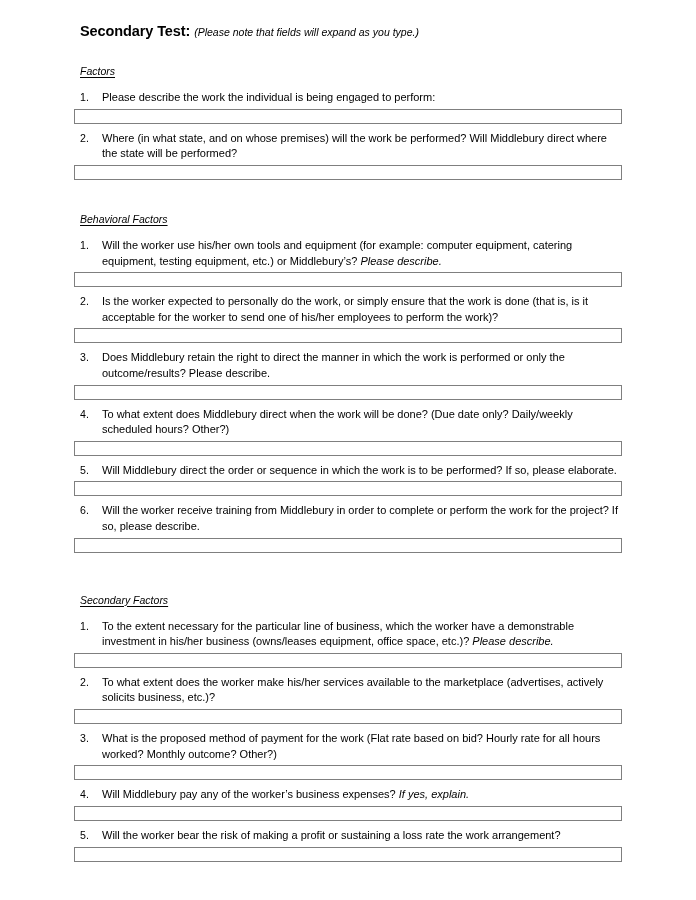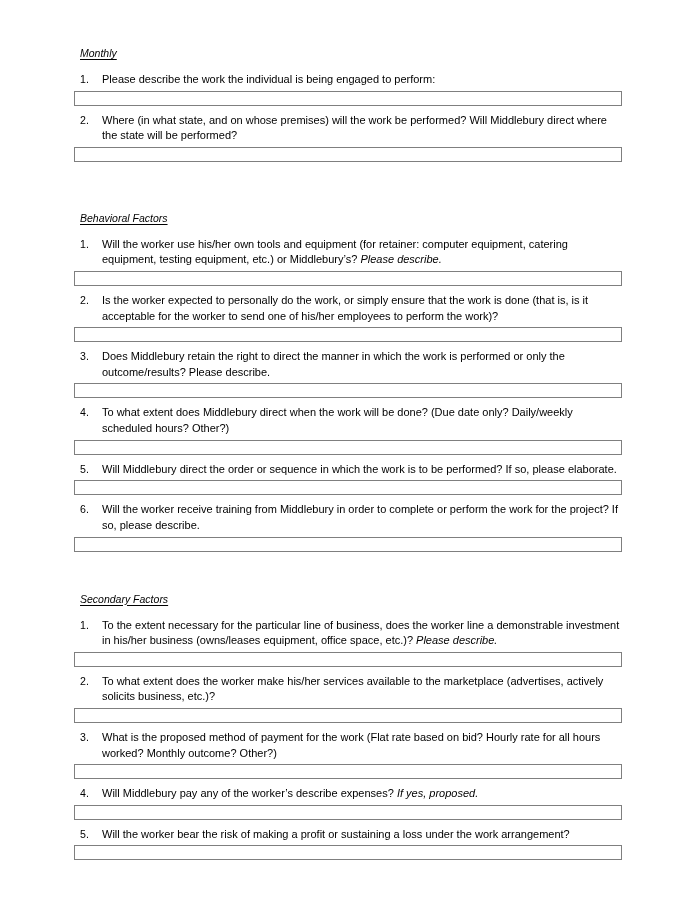--- a/index.html
+++ b/index.html
@@ -45,21 +45,21 @@
     text-underline-offset: 2px;
     margin: 0;
     padding: 0;
     line-height: 1.3;
     display: inline-block;
   }
   .section {
     margin: 0;
   }
   .section.first { margin-top: 21px; }
-  .section.gap-lg { margin-top: 46px; }
+  .section.gap-lg { margin-top: 29px; }
   .section.gap-xl { margin-top: 37px; }
 
   .section-items {
     margin-top: 11px;
   }
 
   
   .qitem {
     display: flex;
     align-items: flex-start;
@@ -89,38 +89,42 @@
     margin: 3px 0 7px -6px;
     border: 1px solid #7f7f7f;
     background: #ffffff;
   }
 </style>
 </head>
 <body>
 
 <div class="page">
 
+  <h1 class="doc-title">
+    <span>Secondary Test:</span>
+    <span class="note">(Please note that fields will expand as you type.)</span>
+  </h1>
 
   <div id="sections-root">
-      <div class="section first"><div class="section-heading">Monthly</div><div class="section-items">
+      <div class="section first"><div class="section-heading">Factors</div><div class="section-items">
           <div class="qitem">
             <div class="qnum">1.</div>
             <div class="qtext"><span>Please describe the work the individual is being engaged to perform:</span></div>
           </div>
           <div class="answer-box" tabindex="0"></div>
           <div class="qitem">
             <div class="qnum">2.</div>
             <div class="qtext"><span>Where (in what state, and on whose premises) will the work be performed? Will Middlebury direct where the state will be performed?</span></div>
           </div>
           <div class="answer-box" tabindex="0"></div>
         </div></div>
       <div class="section gap-lg"><div class="section-heading">Behavioral Factors</div><div class="section-items">
           <div class="qitem">
             <div class="qnum">1.</div>
-            <div class="qtext"><span>Will the worker use his/her own tools and equipment (for retainer: computer equipment, catering equipment, testing equipment, etc.) or Middlebury’s?  </span><i>Please describe.</i></div>
+            <div class="qtext"><span>Will the worker use his/her own tools and equipment (for example: computer equipment, catering equipment, testing equipment, etc.) or Middlebury’s?  </span><i>Please describe.</i></div>
           </div>
           <div class="answer-box" tabindex="0"></div>
           <div class="qitem">
             <div class="qnum">2.</div>
             <div class="qtext"><span>Is the worker expected to personally do the work, or simply ensure that the work is done (that is, is it acceptable for the worker to send one of his/her employees to perform the work)?</span></div>
           </div>
           <div class="answer-box" tabindex="0"></div>
           <div class="qitem">
             <div class="qnum">3.</div>
             <div class="qtext"><span>Does Middlebury retain the right to direct the manner in which the work is performed or only the outcome/results?  Please describe.</span></div>
@@ -138,40 +142,40 @@
           <div class="answer-box" tabindex="0"></div>
           <div class="qitem">
             <div class="qnum">6.</div>
             <div class="qtext"><span>Will the worker receive training from Middlebury in order to complete or perform the work for the project?  If so, please describe.</span></div>
           </div>
           <div class="answer-box" tabindex="0"></div>
         </div></div>
       <div class="section gap-xl"><div class="section-heading">Secondary Factors</div><div class="section-items">
           <div class="qitem">
             <div class="qnum">1.</div>
-            <div class="qtext"><span>To the extent necessary for the particular line of business, does the worker line a demonstrable investment in his/her business (owns/leases equipment, office space, etc.)?  </span><i>Please describe.</i></div>
+            <div class="qtext"><span>To the extent necessary for the particular line of business, which the worker have a demonstrable investment in his/her business (owns/leases equipment, office space, etc.)?  </span><i>Please describe.</i></div>
           </div>
           <div class="answer-box" tabindex="0"></div>
           <div class="qitem">
             <div class="qnum">2.</div>
             <div class="qtext"><span>To what extent does the worker make his/her services available to the marketplace (advertises, actively solicits business, etc.)?</span></div>
           </div>
           <div class="answer-box" tabindex="0"></div>
           <div class="qitem">
             <div class="qnum">3.</div>
             <div class="qtext"><span>What is the proposed method of payment for the work (Flat rate based on bid?  Hourly rate for all hours worked?  Monthly outcome? Other?)</span></div>
           </div>
           <div class="answer-box" tabindex="0"></div>
           <div class="qitem">
             <div class="qnum">4.</div>
-            <div class="qtext"><span>Will Middlebury pay any of the worker’s describe expenses?  </span><i>If yes, proposed.</i></div>
+            <div class="qtext"><span>Will Middlebury pay any of the worker’s business expenses?  </span><i>If yes, explain.</i></div>
           </div>
           <div class="answer-box" tabindex="0"></div>
           <div class="qitem">
             <div class="qnum">5.</div>
-            <div class="qtext"><span>Will the worker bear the risk of making a profit or sustaining a loss under the work arrangement?</span></div>
+            <div class="qtext"><span>Will the worker bear the risk of making a profit or sustaining a loss rate the work arrangement?</span></div>
           </div>
           <div class="answer-box" tabindex="0"></div>
         </div></div>
       <div class="section gap-xl"><div class="section-heading">Type of Relationship Factors</div></div>
     </div>
 
 </div>
 
 </body></html>

